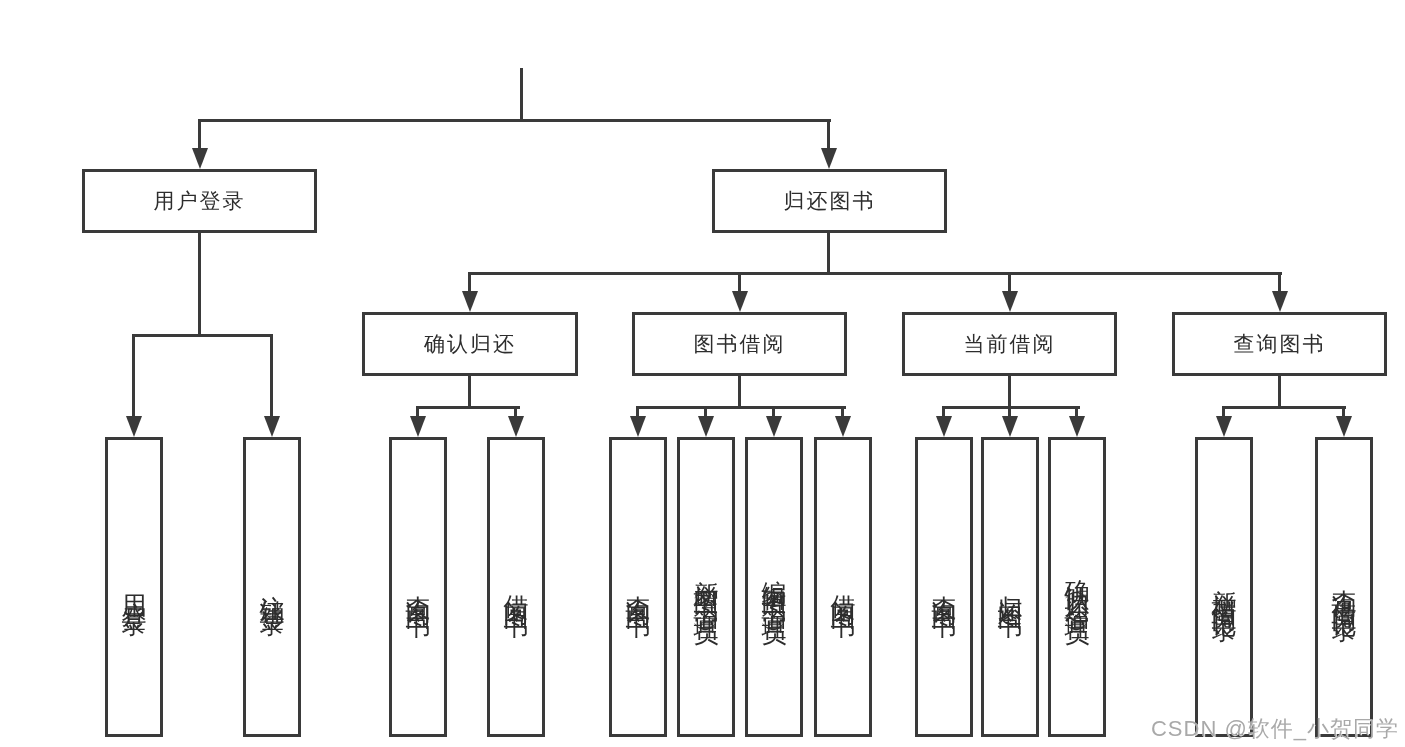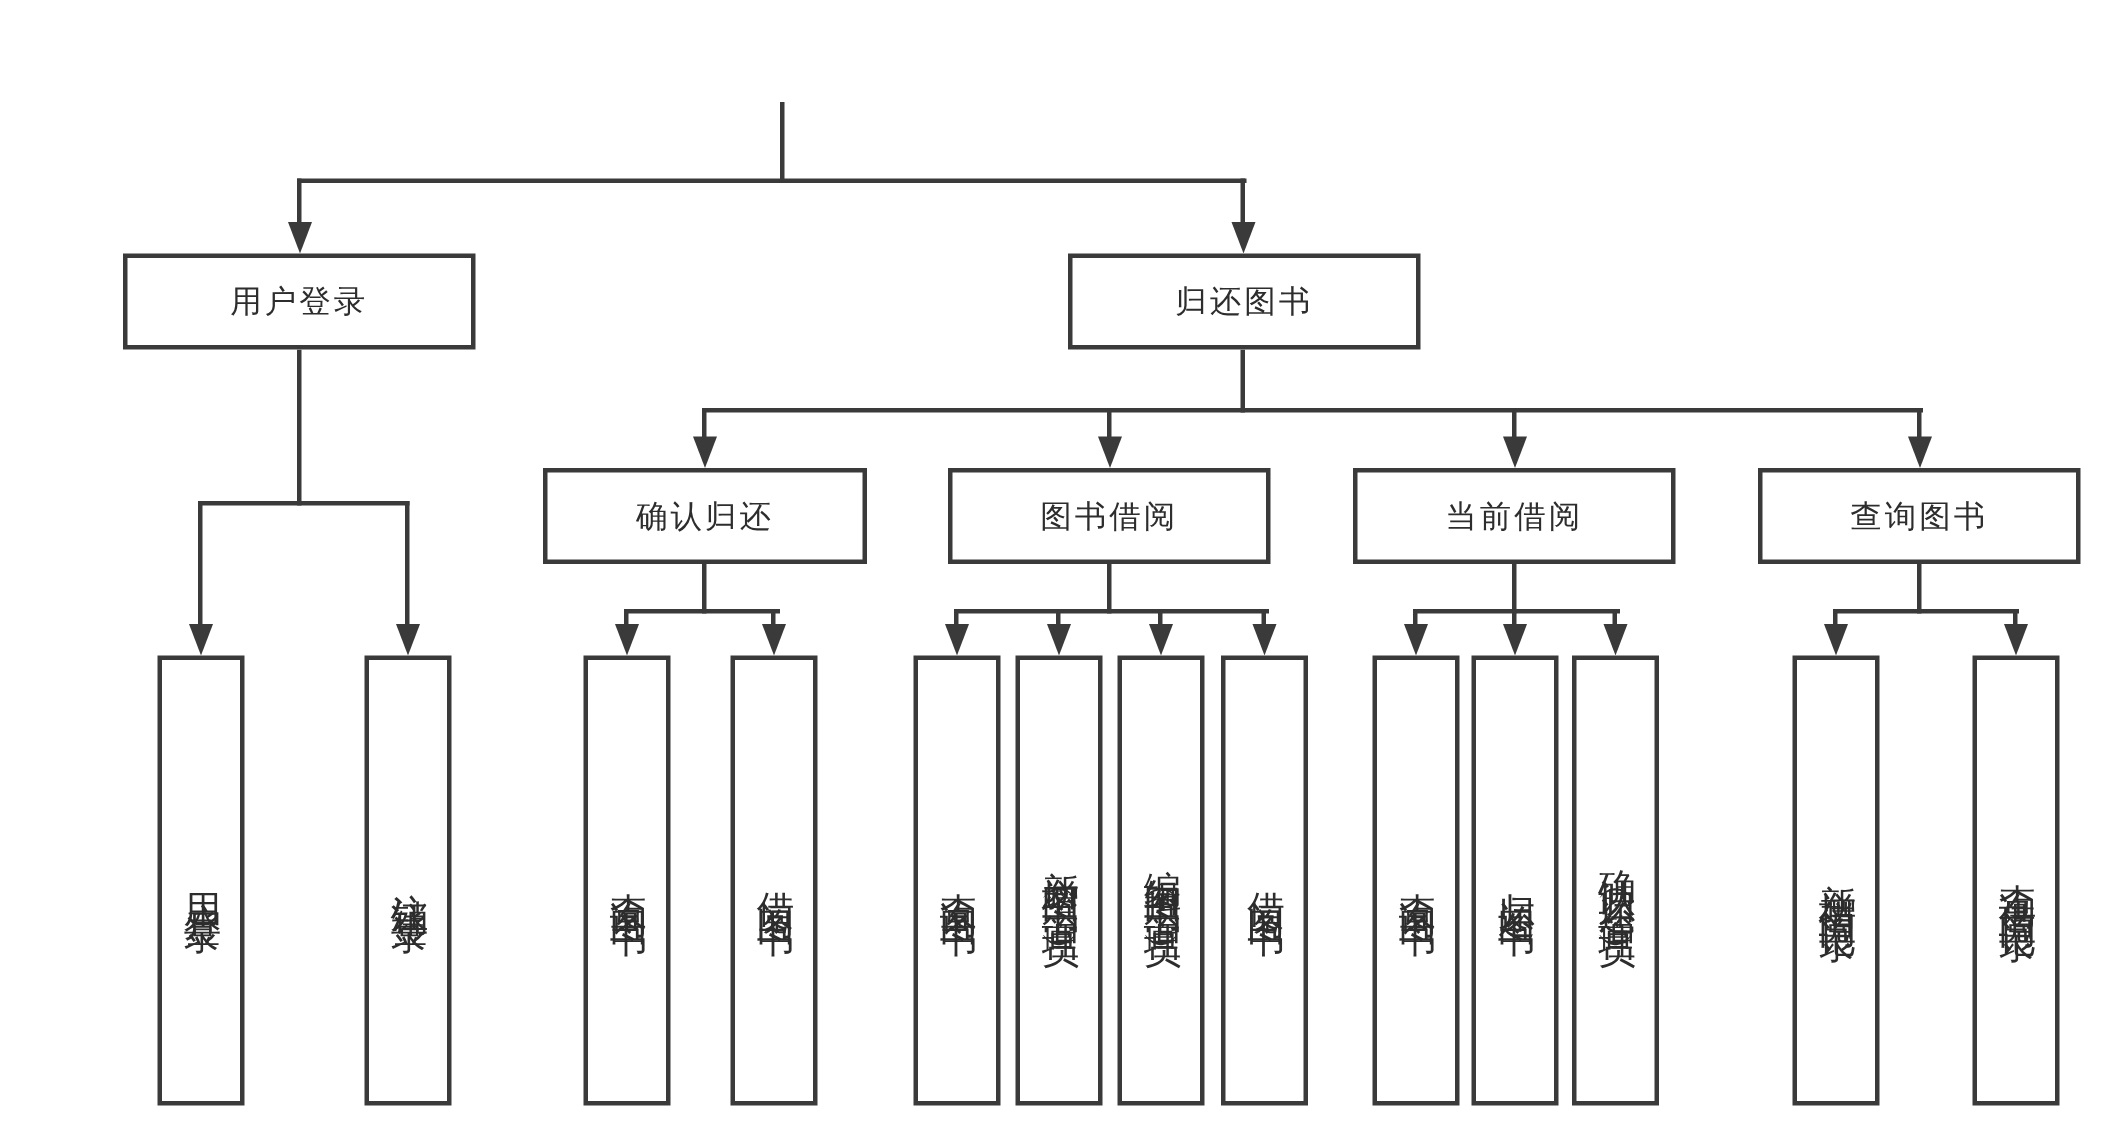--- a/index.html
+++ b/index.html
@@ -198,13 +198,14 @@
     <span>确认归还（管理员）</span>
   </div>
 
   <div class="box v" style="left:1195px;top:437px;width:58px;height:300px">
     <span>新增借阅记录</span>
   </div>
   <div class="box v" style="left:1315px;top:437px;width:58px;height:300px">
     <span>查询借阅记录</span>
   </div>
 
+  <div class="watermark">CSDN @软件_小贺同学</div>
 </div>
 
 </body></html>

